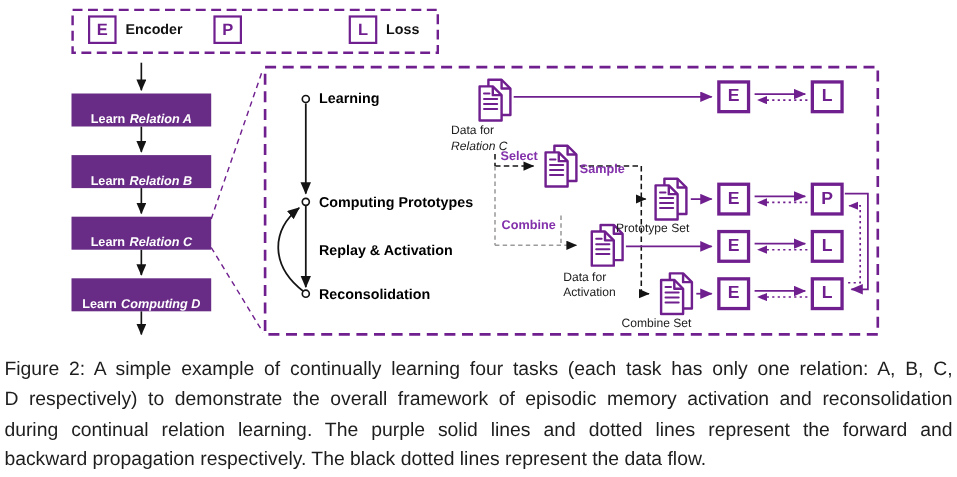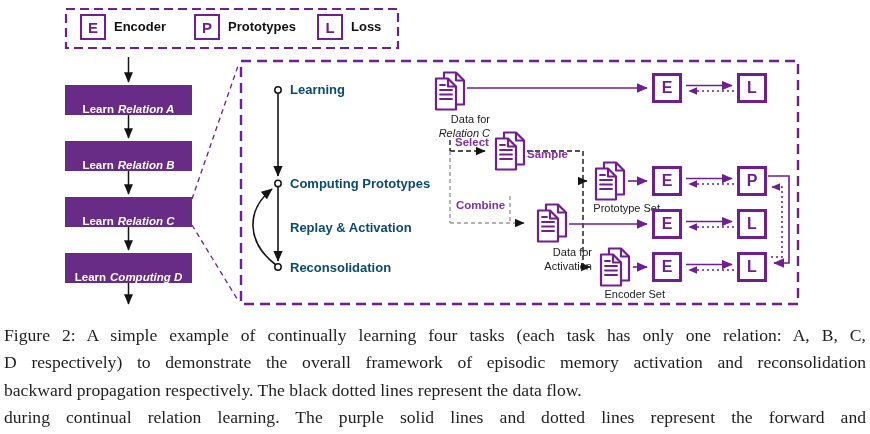--- a/index.html
+++ b/index.html
@@ -16,29 +16,29 @@
         color:var(--purple);font-weight:bold;font-size:16px;display:flex;align-items:center;justify-content:center;}
   .unit.small{width:26px;height:26px;border-width:2.5px;font-size:15px;}
   
   .legend-label{font-weight:bold;font-size:13px;color:#111;line-height:26px;}
   
   .task{left:65px;width:127px;height:30px;background:var(--purple-fill);color:#fff;
         font-weight:bold;font-size:11.5px;display:flex;align-items:flex-end;justify-content:center;}
   .task .task-prefix{margin-right:4px;}
   .task .task-name{font-style:italic;}
   
-  .step{font-weight:bold;font-size:13px;color:#0c4a6e;white-space:nowrap;}
-  
-  .doc-label{font-size:11px;color:#222;text-align:right;white-space:nowrap;line-height:14px;}
+  .step{font-weight:bold;font-size:13px;color:#000000;white-space:nowrap;}
+  
+  .doc-label{font-size:11px;color:#222;text-align:left;white-space:nowrap;line-height:14px;}
   .doc-label .italic{font-style:italic;}
   
   .edge-label{font-weight:bold;font-size:11.5px;color:#8330ab;white-space:nowrap;}
   .doc-icon{width:34px;height:40px;}
   
-  #caption{left:4px;top:322px;width:862px;font-family:Liberation Serif, serif;
+  #caption{left:4px;top:322px;width:862px;font-family:Liberation Sans, sans-serif;
            font-size:17.6px;color:#1e1e1e;line-height:27.4px;}
   .cap-line{text-align:justify;text-align-last:justify;white-space:normal;}
   .cap-line.last{text-align:left;text-align-last:left;}
 </style>
 </head>
 <body>
 
 <div id="canvas">
 
   <svg id="wires" width="870" height="320">
@@ -116,21 +116,20 @@
       <path d="M734 227 H 689" marker-end="url(#apd)"></path>
       <path d="M734 270 H 689" marker-end="url(#apd)"></path>
       <path d="M771 257 H 782 V 187 H 772" marker-end="url(#apd)"></path>
     </g>
   </svg>
 
   <div class="abs" style="left:65px;top:8px;width:333px;height:41px;">
     <div class="unit small abs" style="left:15px;top:6px;">E</div>
     <div class="legend-label abs" style="left:49px;top:6px;">Encoder</div>
     <div class="unit small abs" style="left:129px;top:6px;">P</div>
-    <div class="legend-label abs" style="left:163px;top:6px;">Prototypes</div>
     <div class="unit small abs" style="left:252px;top:6px;">L</div>
     <div class="legend-label abs" style="left:286px;top:6px;">Loss</div>
   </div>
 
   <div class="task abs" style="top:85px;">
     <span class="task-prefix">Learn</span>
     <span class="task-name">Relation A</span>
   </div>
   <div class="task abs" style="top:141px;">
     <span class="task-prefix">Learn</span>
@@ -231,38 +230,38 @@
     <path d="M3 7.5 h12 l8 8 v23 h-20 v-31 z"></path>
     <path d="M15 7.5 v8 h8" fill="none"></path>
   </g>
   <g stroke="#701f8f" stroke-width="1.8" stroke-linecap="round">
     <line x1="7" y1="14" x2="12" y2="14"></line>
     <line x1="7" y1="19" x2="19" y2="19"></line>
     <line x1="7" y1="23.5" x2="19" y2="23.5"></line>
     <line x1="7" y1="28" x2="19" y2="28"></line>
   </g>
 </svg></div>
-  <div class="doc-label abs" style="left:565px;top:287px;width:100px;">Encoder Set</div>
+  <div class="doc-label abs" style="left:565px;top:287px;width:100px;">Combine Set</div>
 
   <div class="edge-label abs" style="left:455px;top:136px;">Select</div>
   <div class="edge-label abs" style="left:527px;top:136px;margin-top:12px;">Sample</div>
   <div class="edge-label abs" style="left:456px;top:199px;">Combine</div>
 
   <div class="unit abs" style="left:652px;top:73px;">E</div>
   <div class="unit abs" style="left:737px;top:73px;">L</div>
 
   <div class="unit abs" style="left:652px;top:166px;">E</div>
   <div class="unit abs" style="left:737px;top:166px;">P</div>
 
   <div class="unit abs" style="left:652px;top:209px;">E</div>
   <div class="unit abs" style="left:737px;top:209px;">L</div>
 
   <div class="unit abs" style="left:652px;top:252px;">E</div>
   <div class="unit abs" style="left:737px;top:252px;">L</div>
 
   <div id="caption" class="abs">
     <div class="cap-line">Figure 2: A simple example of continually learning four tasks (each task has only one relation: A, B, C,</div>
     <div class="cap-line">D respectively) to demonstrate the overall framework of episodic memory activation and reconsolidation</div>
+    <div class="cap-line">during continual relation learning. The purple solid lines and dotted lines represent the forward and</div>
     <div class="cap-line last">backward propagation respectively. The black dotted lines represent the data flow.</div>
-    <div class="cap-line">during continual relation learning. The purple solid lines and dotted lines represent the forward and</div>
   </div>
 
 </div>
 
 </body></html>

